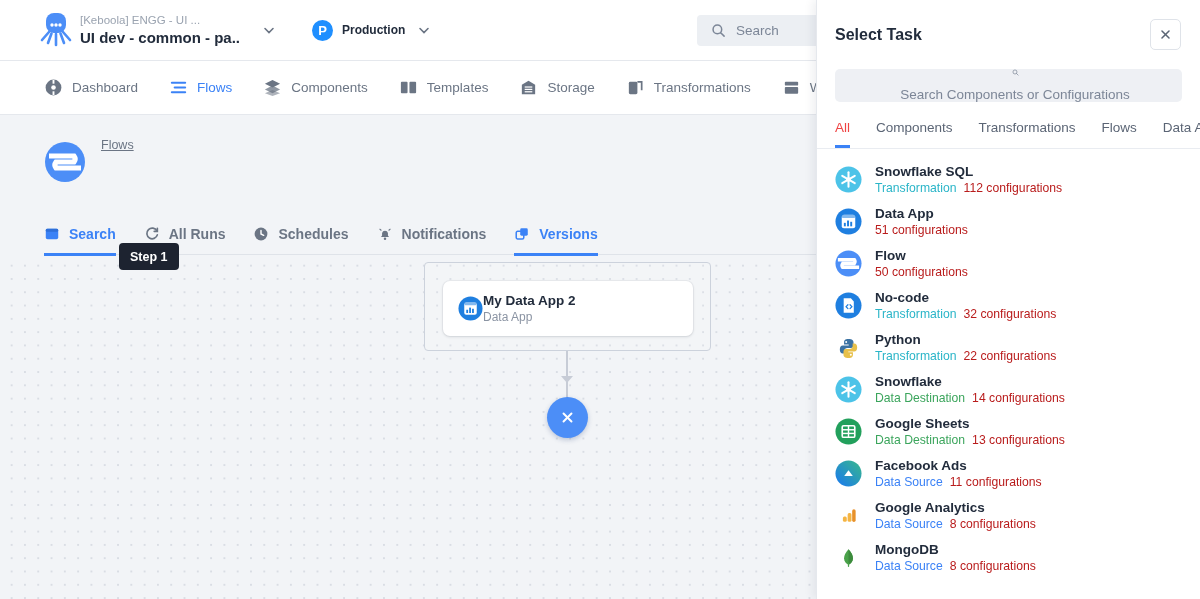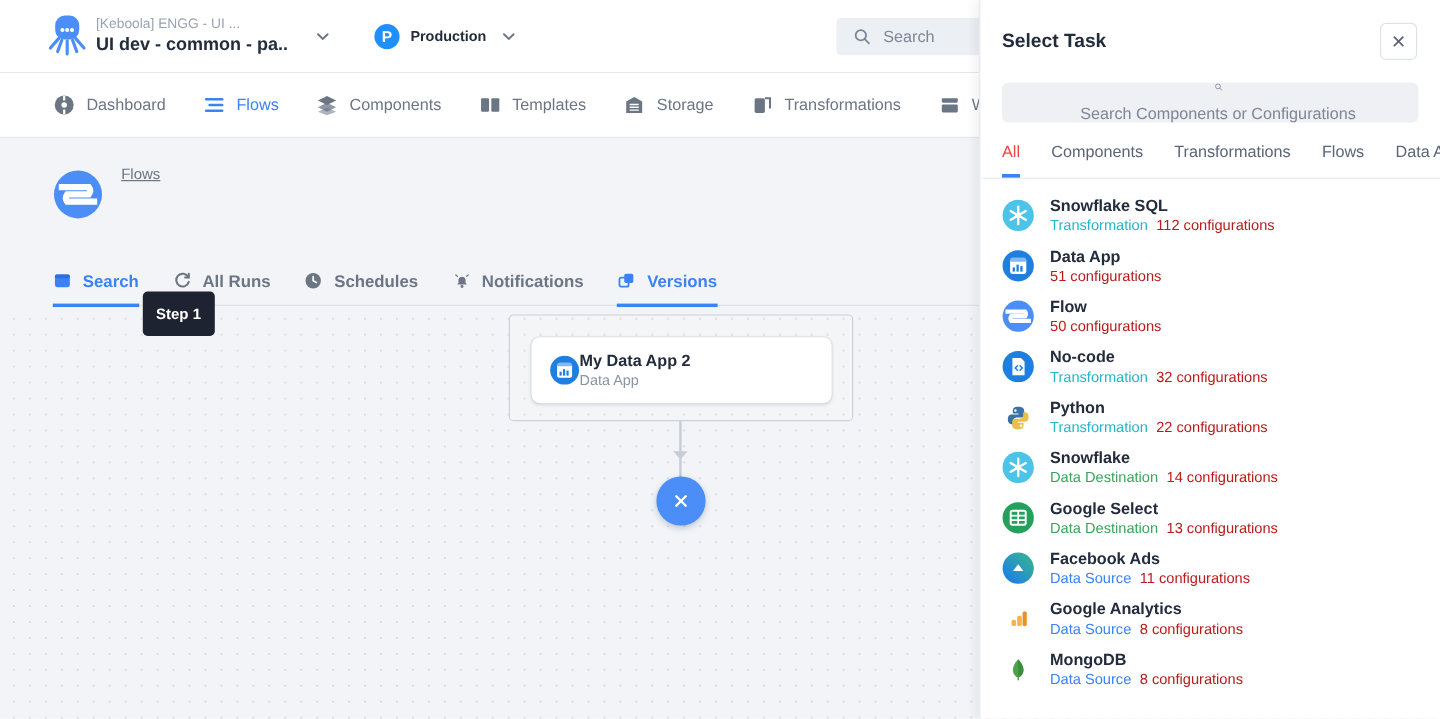--- a/index.html
+++ b/index.html
@@ -95,21 +95,21 @@
     background-image: radial-gradient(#d9dde4 1.1px, transparent 1.2px);
     background-size: 13.3px 13.3px;
     background-position: 5px 3px;
   }
 
   .step-group {
     position: absolute; left: 424px; top: 6px; width: 287px; height: 89px;
     border: 1px solid #ccd2dc; border-radius: 4px; background: rgba(255,255,255,0.1);
   }
   .step-badge {
-    position: absolute; left: 119px; top: -13px; height: 37px; padding: 0 11px;
+    position: absolute; left: 119px; top: -13px; height: 27px; padding: 0 11px;
     background: #1d2330; border-radius: 4px; color: #fff; font-size: 12.5px;
     font-weight: bold; display: flex; align-items: center; z-index: 5; text-align: right;
   }
   .step-card {
     position: absolute; left: 18px; top: 18px; width: 250px; height: 55px;
     background: #fff; border-radius: 7px;
     box-shadow: 0 1px 3px rgba(25,35,55,0.13), 0 0 0 1px rgba(25,35,55,0.04);
     display: flex; align-items: center; padding-left: 15px;
   }
   .step-icon { width: 25px; height: 25px; flex: none; }
@@ -515,21 +515,21 @@
         <svg class="prow-icon" viewBox="0 0 28 28">
           <circle cx="14" cy="14" r="13.5" fill="#22a05c"></circle>
           <rect x="7.5" y="8" width="13" height="12" rx="1.4" fill="none" stroke="#fff" stroke-width="1.7"></rect>
           <g stroke="#fff" stroke-width="1.5">
             <path d="M7.5 12.2 H20.5"></path>
               <path d="M7.5 16 H20.5"></path>
               <path d="M14 8 V20"></path>
           </g>
         </svg>
         <div class="prow-body">
-          <div class="prow-name">Google Select</div>
+          <div class="prow-name">Google Sheets</div>
           <div class="prow-meta">
             <span class="prow-type destination">Data Destination</span>
             <span class="prow-cfg">13 configurations</span>
           </div>
         </div>
       </div>
 
       <div class="prow">
         <svg class="prow-icon" viewBox="0 0 28 28">
           <defs>

